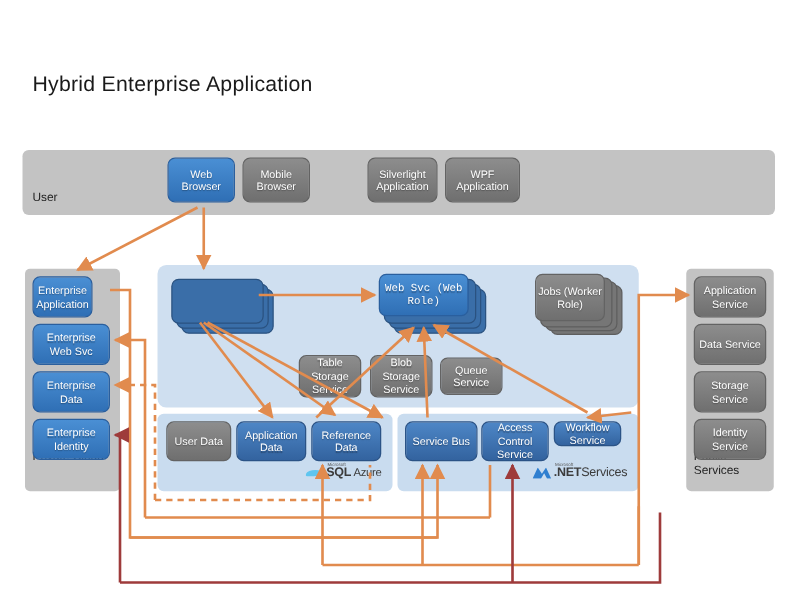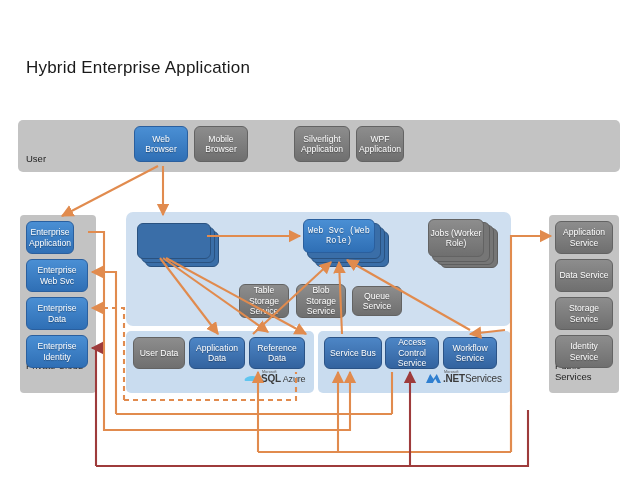--- a/index.html
+++ b/index.html
@@ -57,21 +57,21 @@
 <div id="stage">
 
   <div class="title">Hybrid Enterprise Application</div>
 
   <div class="panel gray-band" style="left:18px;top:120px;width:602px;height:52px;">
     <div class="band-label" style="left:8px;top:33px;">User</div>
   </div>
   <div class="node blue" style="left:134px;top:126px;width:54px;height:36px;">Web Browser</div>
   <div class="node grayn" style="left:194px;top:126px;width:54px;height:36px;">Mobile Browser</div>
   <div class="node grayn" style="left:294px;top:126px;width:56px;height:36px;">Silverlight Application</div>
-  <div class="node grayn" style="left:356px;top:126px;width:48px;height:36px;">WPF Application</div>
+  <div class="node grayn" style="left:356px;top:126px;width:60px;height:36px;">WPF Application</div>
 
   <div class="panel gray-col" style="left:20px;top:215px;width:76px;height:178px;">
     <div class="band-label" style="left:6px;top:145px;">Private Cloud</div>
   </div>
   <div class="node blue" style="left:26px;top:221px;width:48px;height:33px;">Enterprise Application</div>
   <div class="node blue" style="left:26px;top:259px;width:62px;height:33px;">Enterprise Web Svc</div>
   <div class="node blue" style="left:26px;top:297px;width:62px;height:33px;">Enterprise Data</div>
   <div class="node blue" style="left:26px;top:335px;width:62px;height:33px;">Enterprise Identity</div>
 
   <div class="panel gray-col" style="left:549px;top:215px;width:70px;height:178px;">
@@ -121,21 +121,21 @@
     <div class="sql-swoosh"></div>
     <div style="position:relative;">
       <div class="lg-sub" style="left:1px;top:-3px;">Microsoft</div>
       <div class="lg-txt" style="font-size:10px;"><span>SQL</span><span class="thin" style="font-size:9px;"> <span>Azure</span></span></div>
     </div>
   </div>
 
   <div class="panel sub-panel" style="left:318px;top:331px;width:193px;height:62px;"></div>
   <div class="node blue2" style="left:324px;top:337px;width:58px;height:32px;">Service Bus</div>
   <div class="node blue2" style="left:385px;top:337px;width:54px;height:32px;">Access Control Service</div>
-  <div class="node blue2" style="left:443px;top:337px;width:54px;height:32px;">Workflow Service</div>
+  <div class="node blue2" style="left:443px;top:337px;width:54px;height:20px;">Workflow Service</div>
   <div class="logo" style="left:426px;top:373px;">
     <div class="net-swoosh"></div>
     <div style="position:relative;">
       <div class="lg-sub" style="left:1px;top:-3px;">Microsoft</div>
       <div class="lg-txt" style="font-size:10px;"><span>.NET</span><span class="thin">Services</span></div>
     </div>
   </div>
 
   <svg class="wires" viewBox="0 0 638 478">
     <defs>

